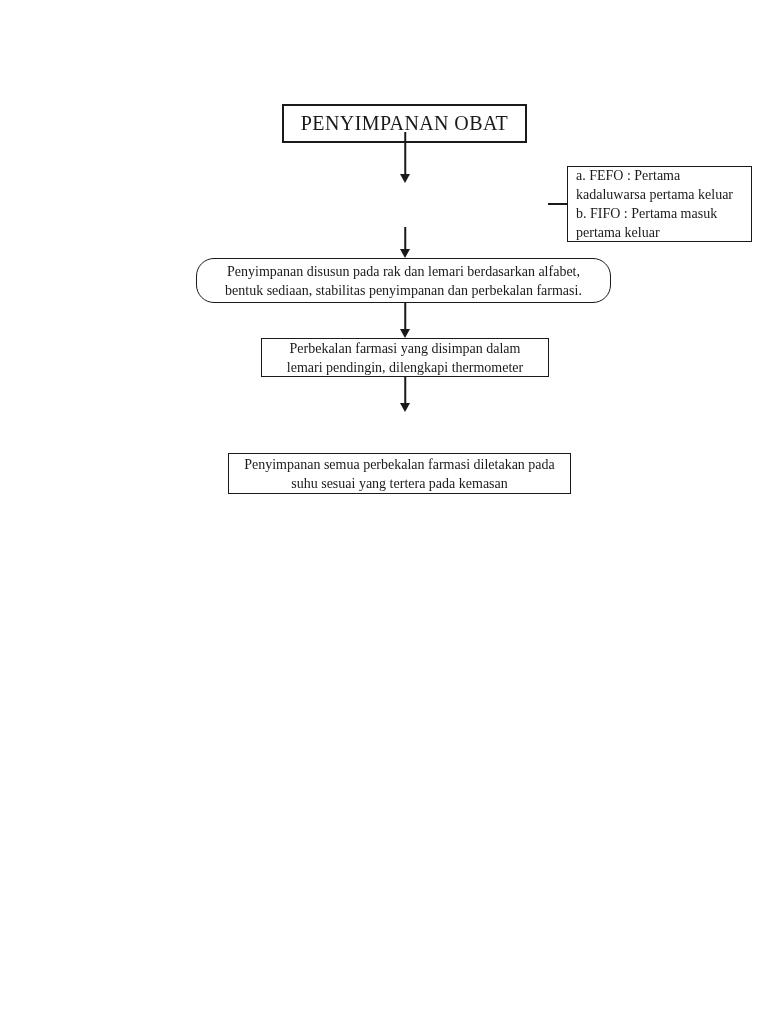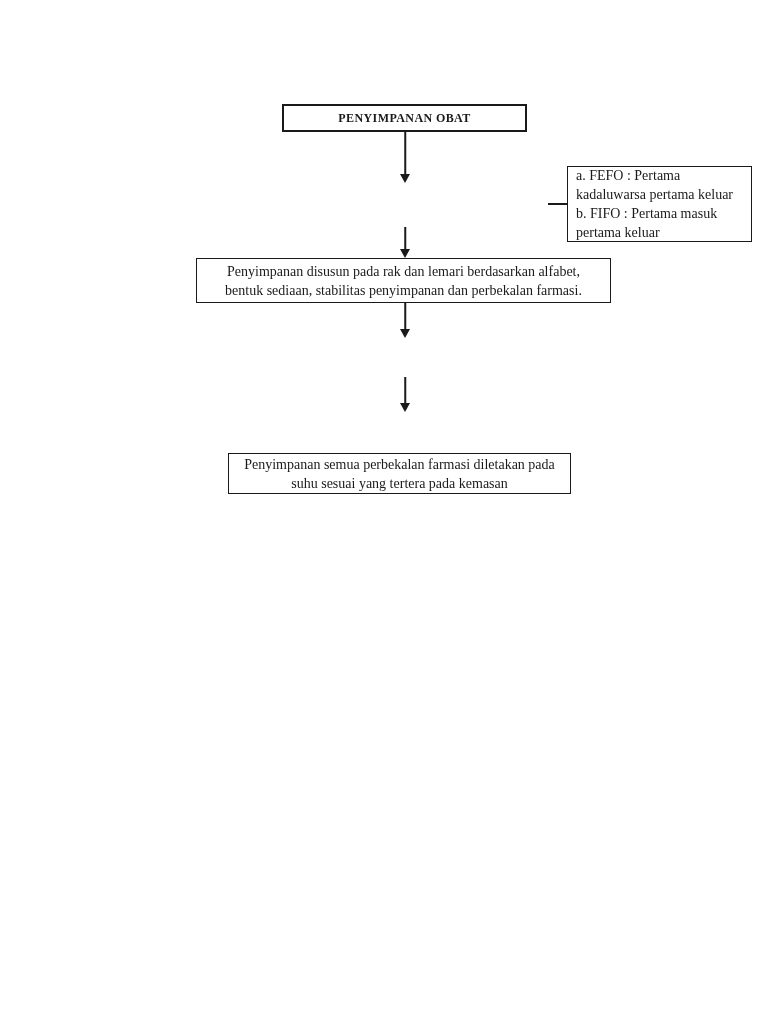--- a/index.html
+++ b/index.html
@@ -19,31 +19,31 @@
     background: #ffffff;
     display: flex;
     align-items: center;
     justify-content: center;
     text-align: center;
     font-size: 14px;
     line-height: 19px;
   }
   .box-text { white-space: pre-line; display: block; width: 100%; }
   #n-title {
-    left: 282px; top: 104px; width: 245px; height: 28px;
+    left: 282px; top: 104px; width: 245px; height: 39px;
     border-width: 2px;
-    font-weight: bold; font-size: 12px; letter-spacing: 0.4px;
+    font-weight: normal; font-size: 20px; letter-spacing: 0.4px;
   }
   #n-receive { left: 262px; top: 183px; width: 286px; height: 44px; }
   #n-note {
     left: 567px; top: 166px; width: 185px; height: 76px;
     text-align: left; justify-content: flex-start;
     padding-left: 8px; padding-right: 0;
   }
-  #n-arrange { left: 196px; top: 258px; width: 415px; height: 45px; }
+  #n-arrange { left: 196px; top: 258px; width: 415px; height: 45px; border-radius: 18px; }
   #n-fridge  { left: 261px; top: 338px; width: 288px; height: 39px; }
   #n-temp    { left: 228px; top: 412px; width: 343px; height: 41px; margin-top: 41px; }
 
   .arrow { position: absolute; width: 12px; left: 399px; }
   .arrow .line {
     position: absolute; left: 50%; transform: translateX(-50%);
     top: 0; bottom: 7px; width: 1.5px; background: #1a1a1a;
   }
   .arrow .head {
     position: absolute; bottom: 0; left: 50%; transform: translateX(-50%);
@@ -95,20 +95,24 @@
   <div class="box" id="n-arrange">
     <span class="box-text">Penyimpanan disusun pada rak dan lemari berdasarkan alfabet,
 bentuk sediaan, stabilitas penyimpanan dan perbekalan farmasi.</span>
   </div>
 
   <div class="arrow" id="a3">
     <span class="line"></span>
     <span class="head"></span>
   </div>
 
+  <div class="box" id="n-fridge">
+    <span class="box-text">Perbekalan farmasi yang disimpan dalam
+lemari pendingin, dilengkapi thermometer</span>
+  </div>
 
   <div class="arrow" id="a4">
     <span class="line"></span>
     <span class="head"></span>
   </div>
 
   <div class="box" id="n-temp">
     <span class="box-text">Penyimpanan semua perbekalan farmasi diletakan pada
 suhu sesuai yang tertera pada kemasan</span>
   </div>

